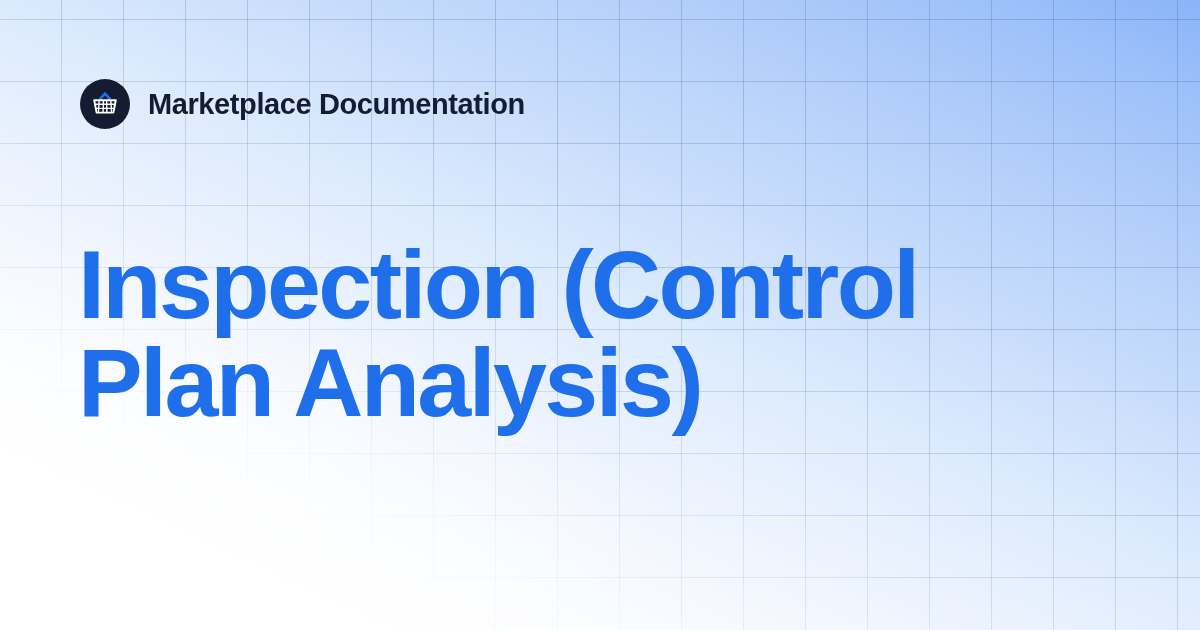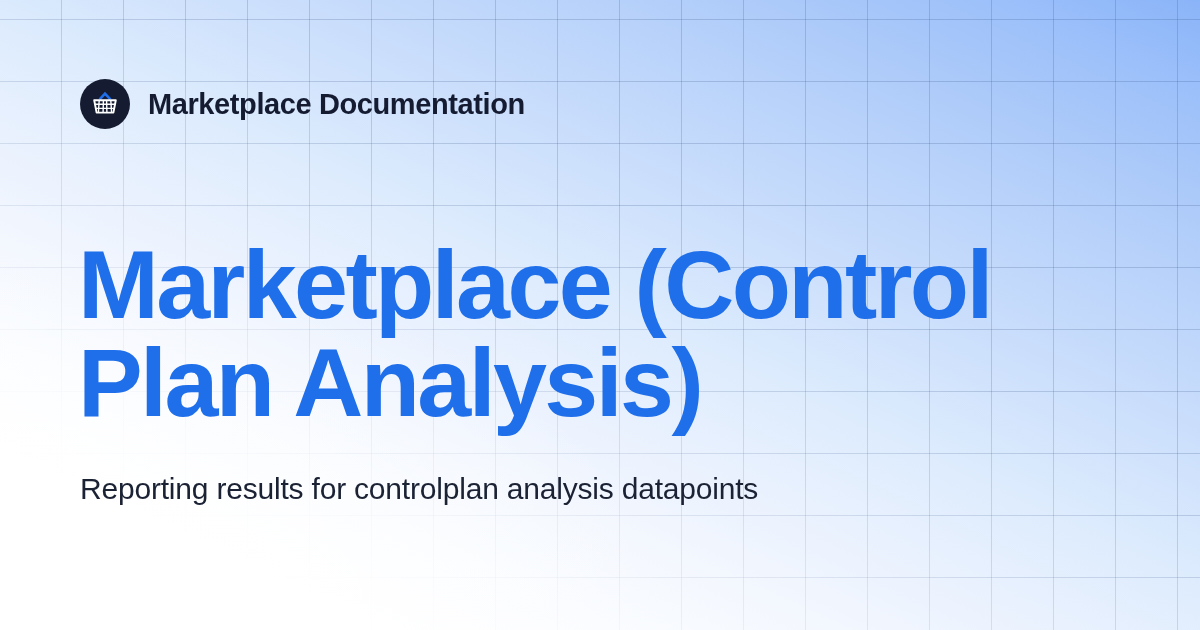--- a/index.html
+++ b/index.html
@@ -162,18 +162,17 @@
 
             <path d="M4.9 15.3 H25.1 M5.7 19.4 H24.3" stroke="#ffffff" stroke-width="1.4"></path>
 
             <path d="M9.2 11.4 L8.4 23.4 M13.4 11.4 L13.1 23.4 M16.6 11.4 L16.9 23.4 M20.8 11.4 L21.6 23.4" stroke="#ffffff" stroke-width="1.4"></path>
           </svg>
         </span>
       </div>
       <div class="brand-name">Marketplace Documentation</div>
     </div>
 
-    <h1 class="title">Marketplace (Control Plan Analysis)</h1>
+    <h1 class="title">Inspection (Control Plan Analysis)</h1>
 
-    <p class="subtitle">Reporting results for controlplan analysis datapoints</p>
 
   </div>
 </div>
 
 </body></html>

